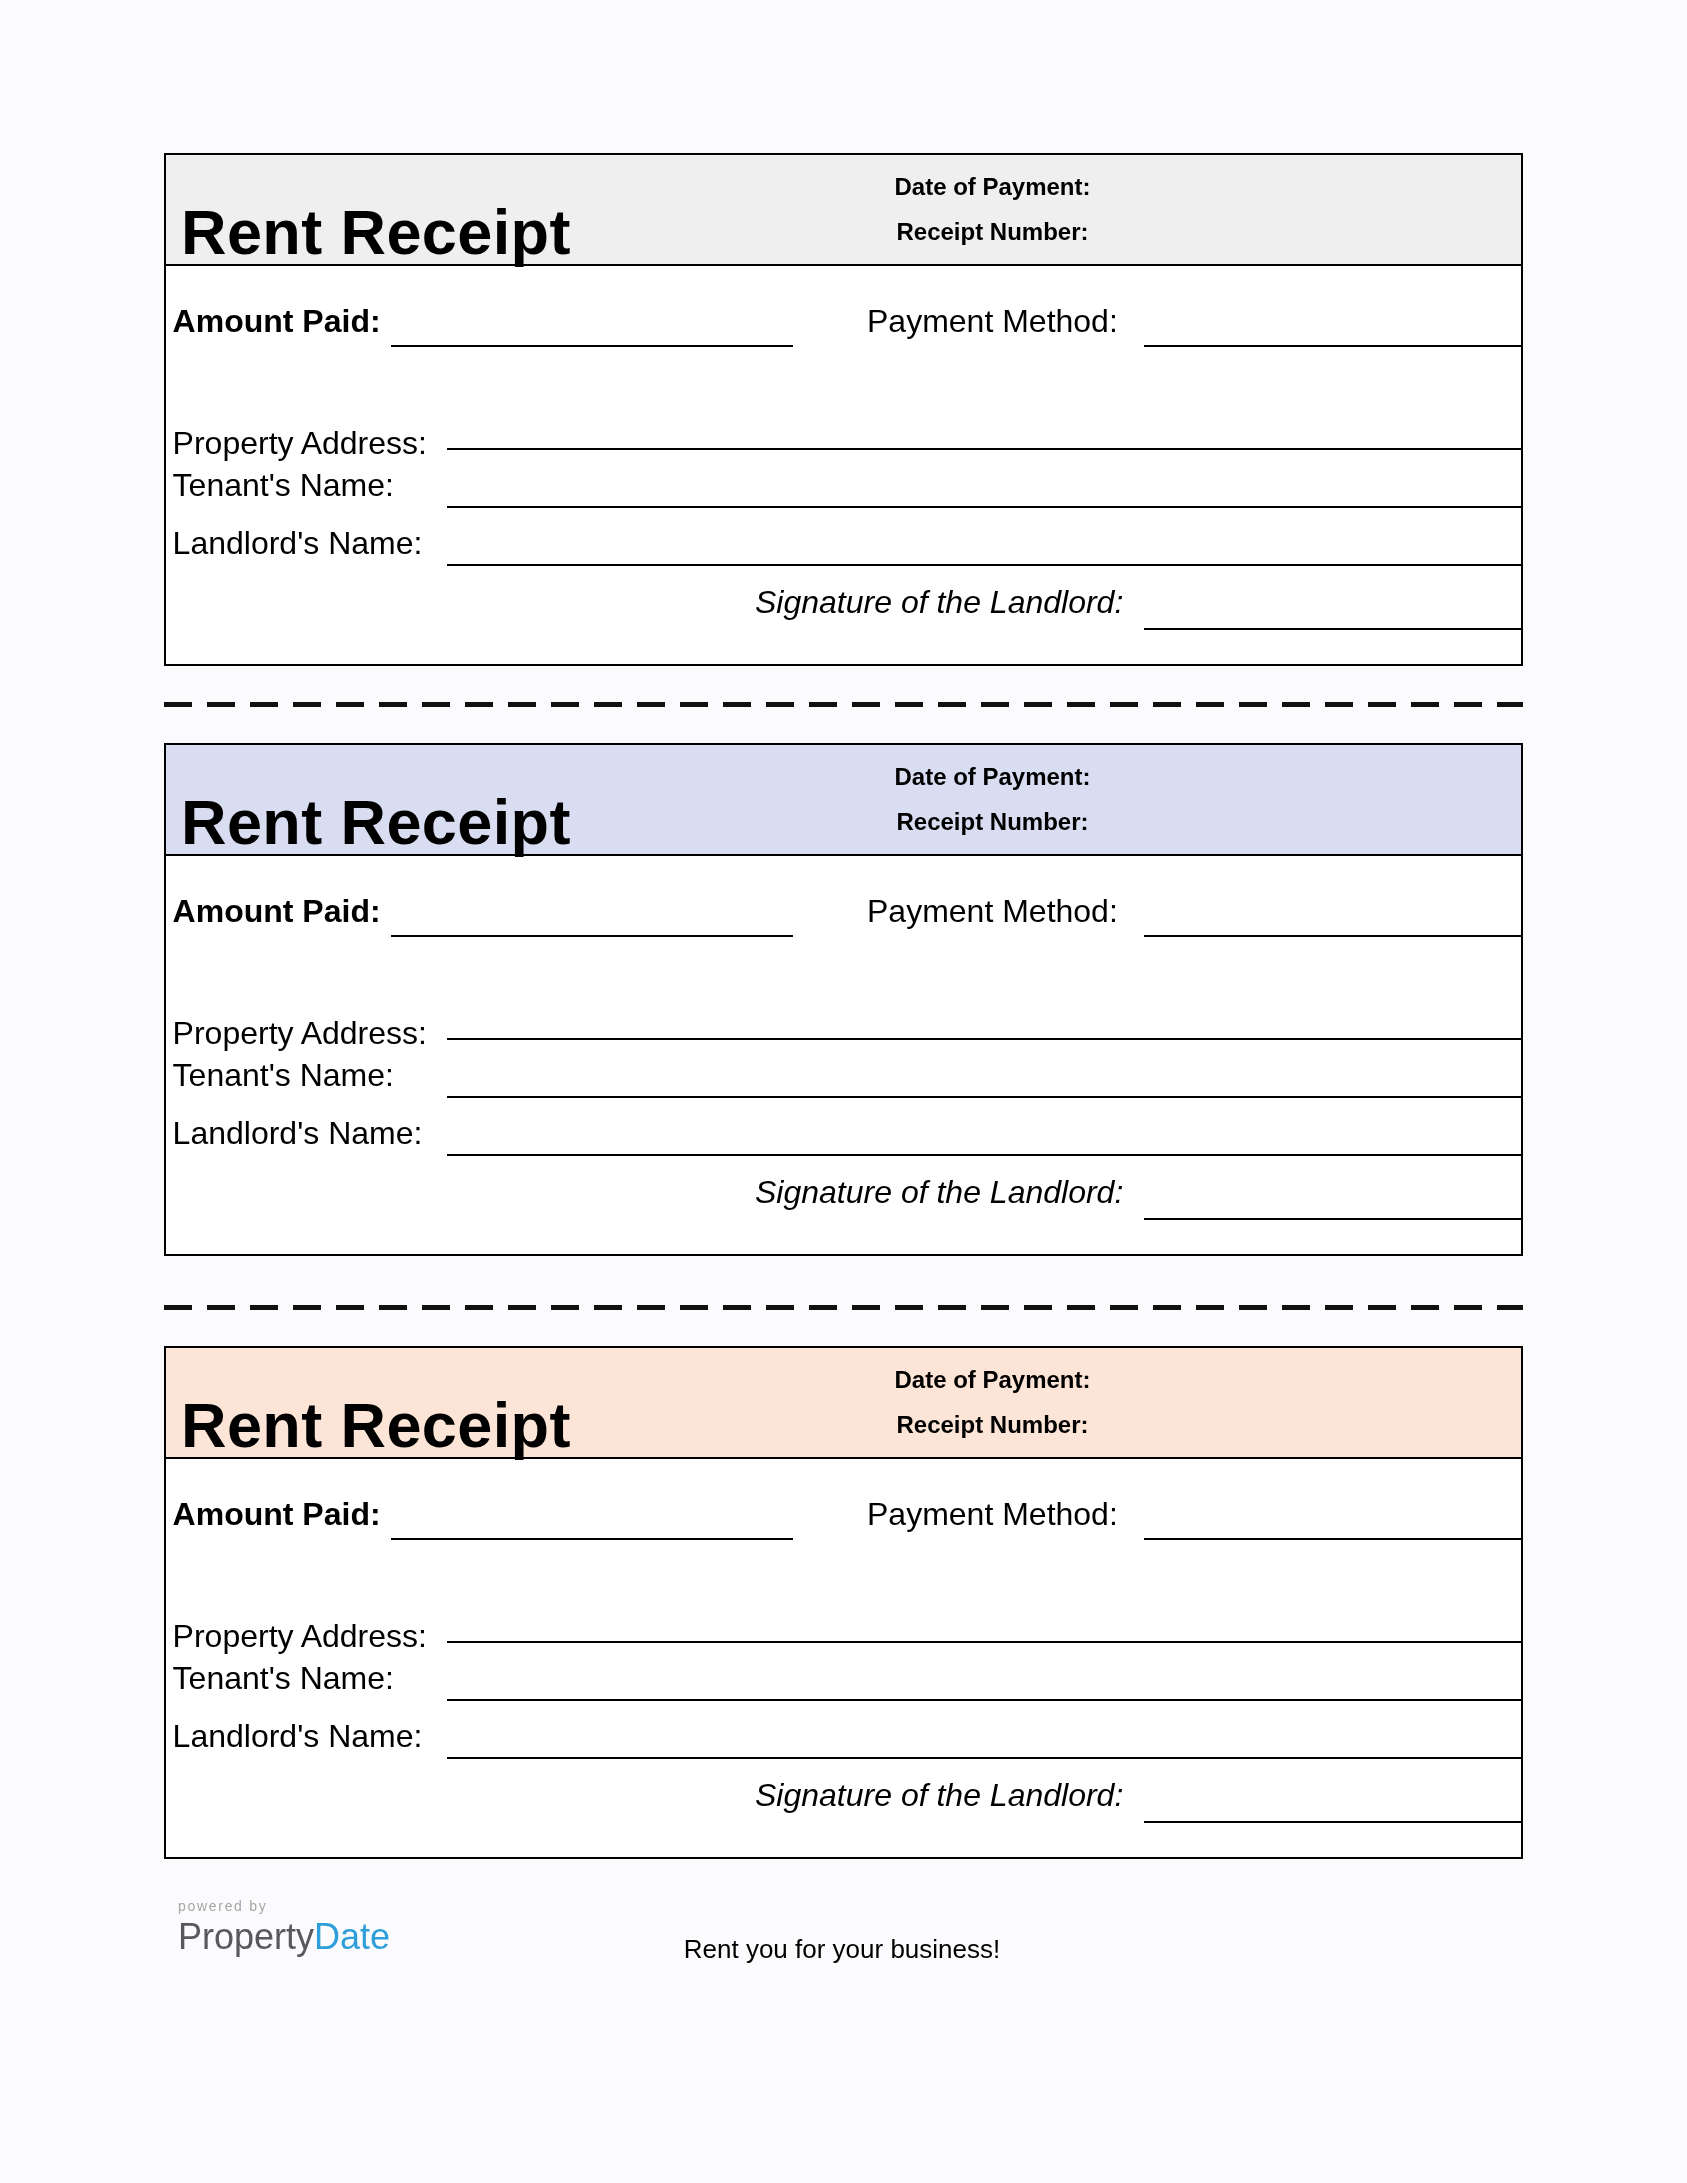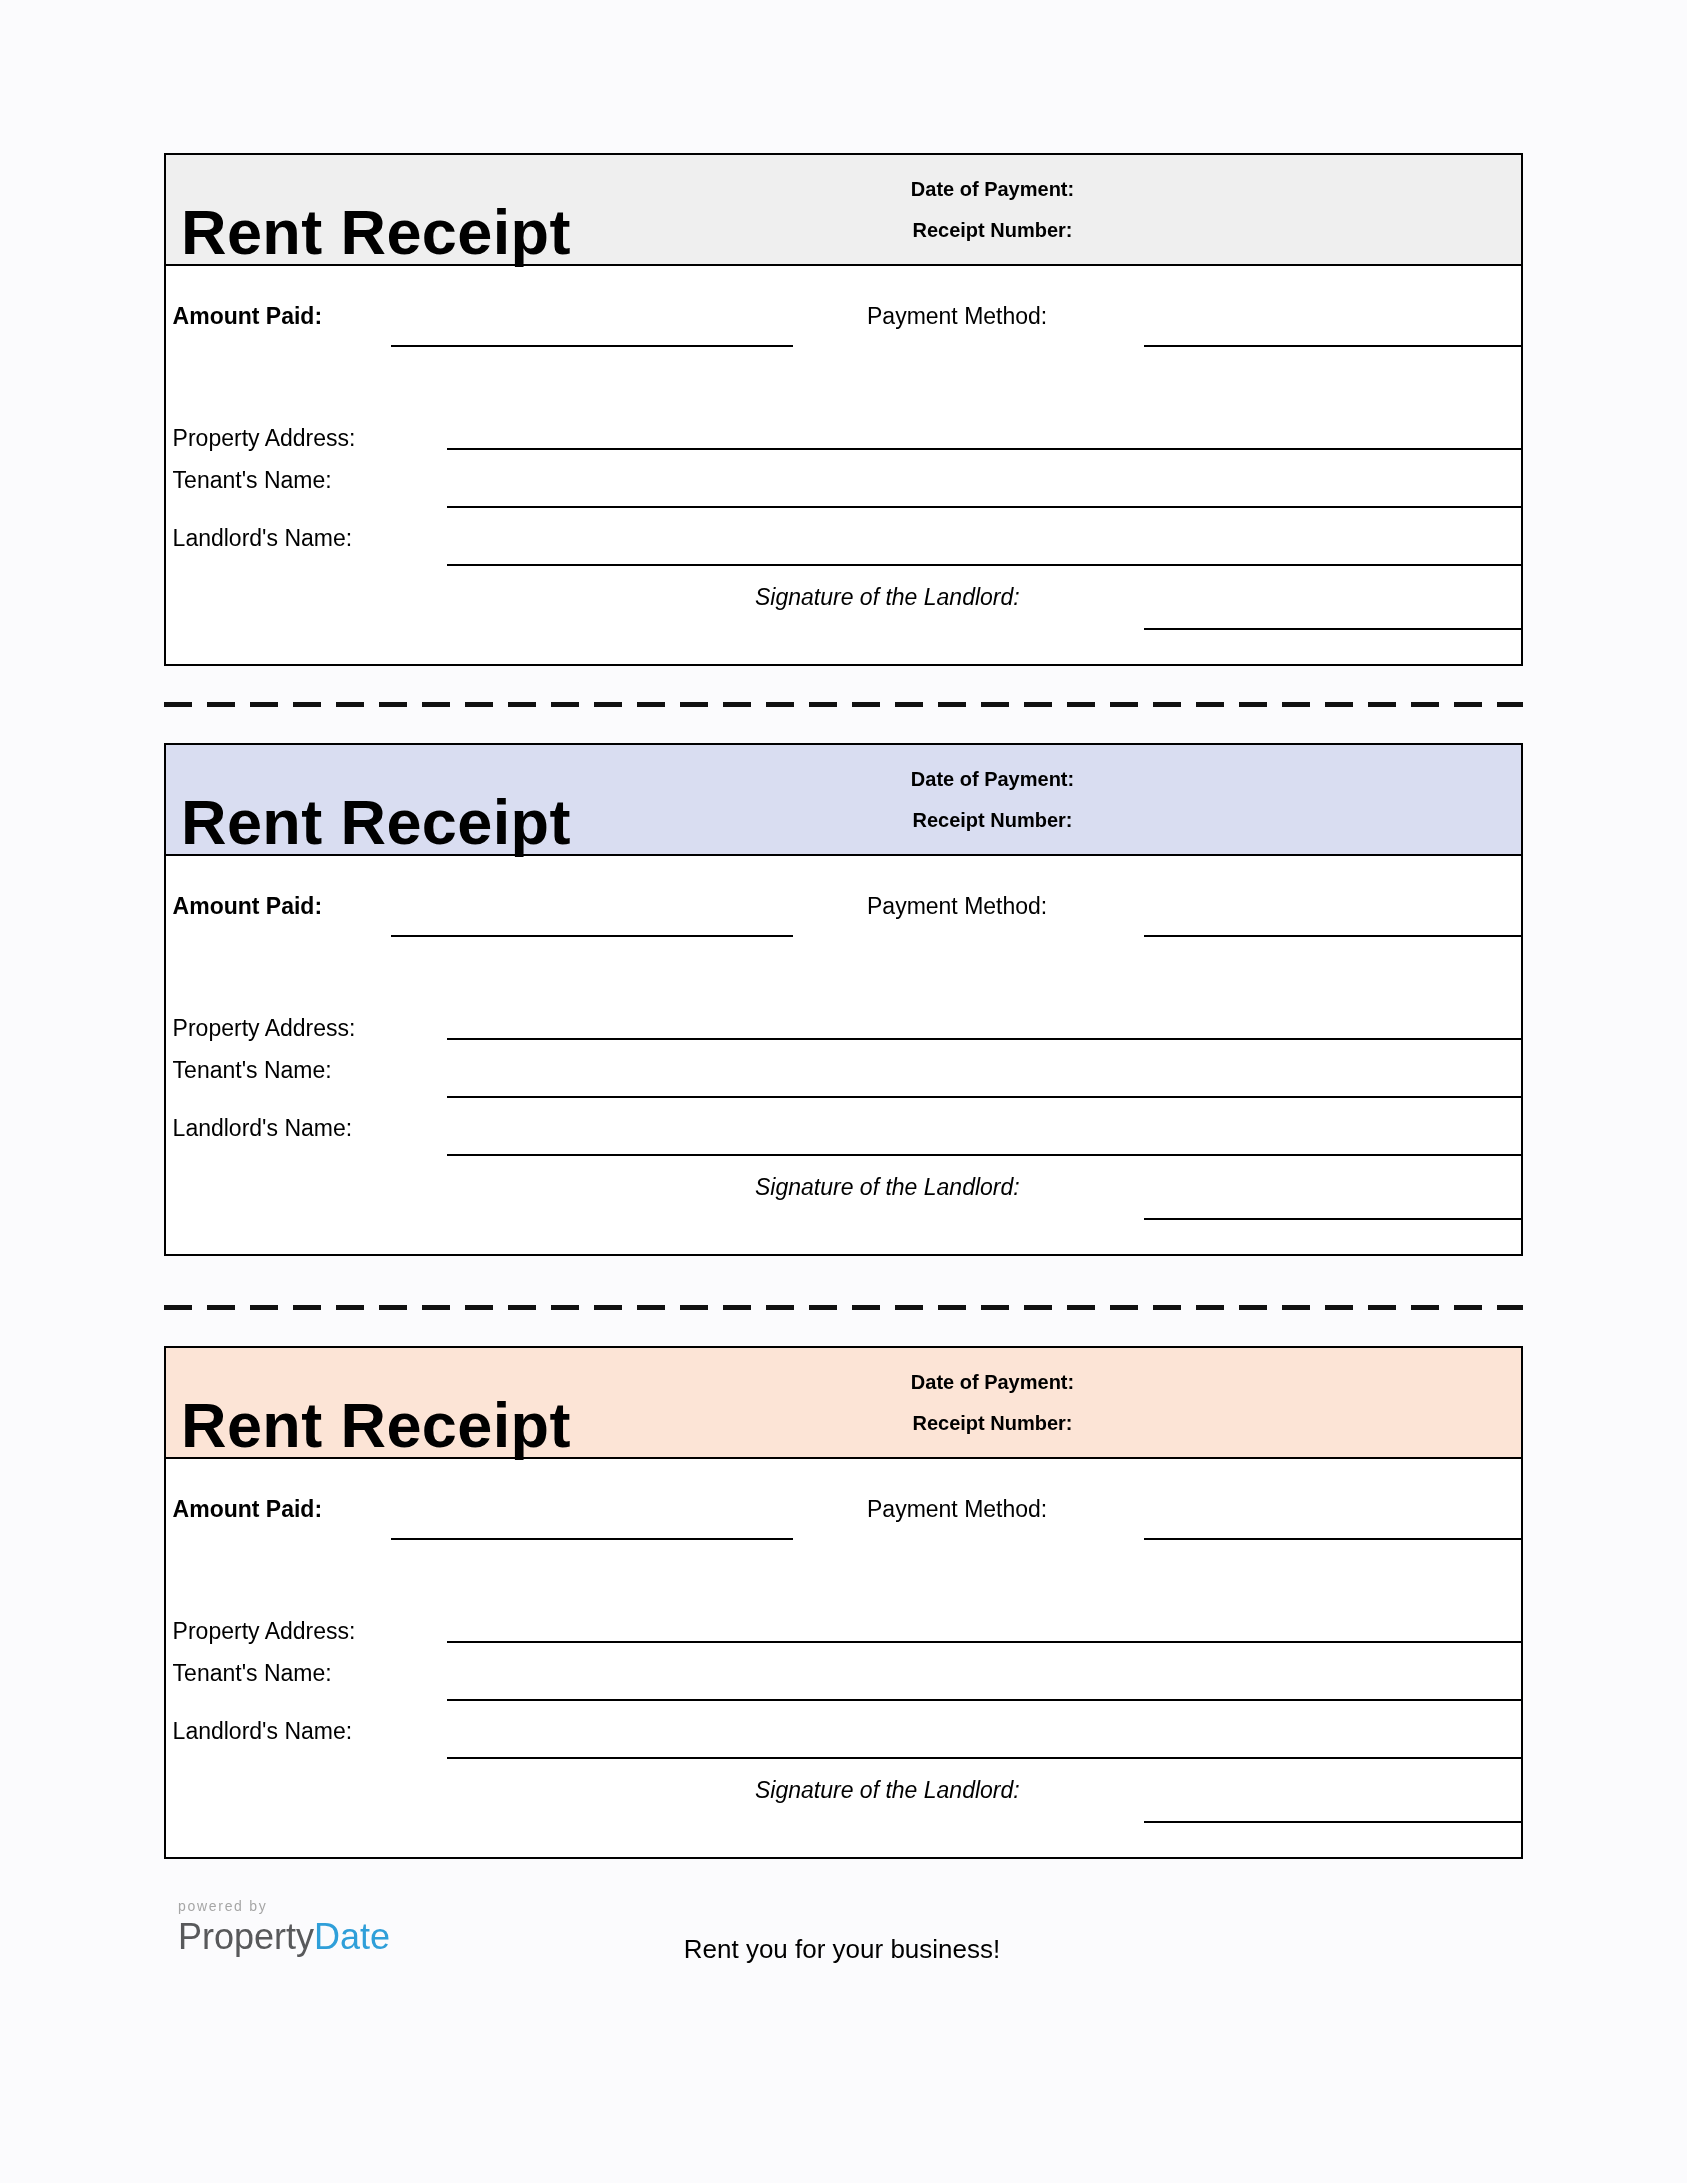--- a/index.html
+++ b/index.html
@@ -44,29 +44,29 @@
     top:0;
     height:100%;
     width:347px;
     display:flex;
     flex-direction:column;
     justify-content:center;
     gap:21.5px;
     text-align:center;
   }
   .meta-label {
-    font-size:20px;
+    font-size:24px;
     font-weight:bold;
     line-height:1;
   }
 
   .receipt-body {
     position:relative;
     height:397px;
-    font-size:23px;
+    font-size:32px;
   }
   .lbl { position:absolute; white-space:nowrap; line-height:1.1; }
   .line { position:absolute; height:0; border-top:2.5px solid #000; }
 
   .l-amount-label   { left:6.6px;   top:38px;  font-weight:bold; }
   .l-amount-line    { top:79px;   left:225px; width:402px; }
   .l-payment-label  { left:701px; top:38px; }
   .l-payment-line   { top:79px;   left:978px; right:0; }
   .l-prop-label     { left:6.6px;   top:160px; }
   .l-prop-line      { top:182px;  left:281px; right:0; }

